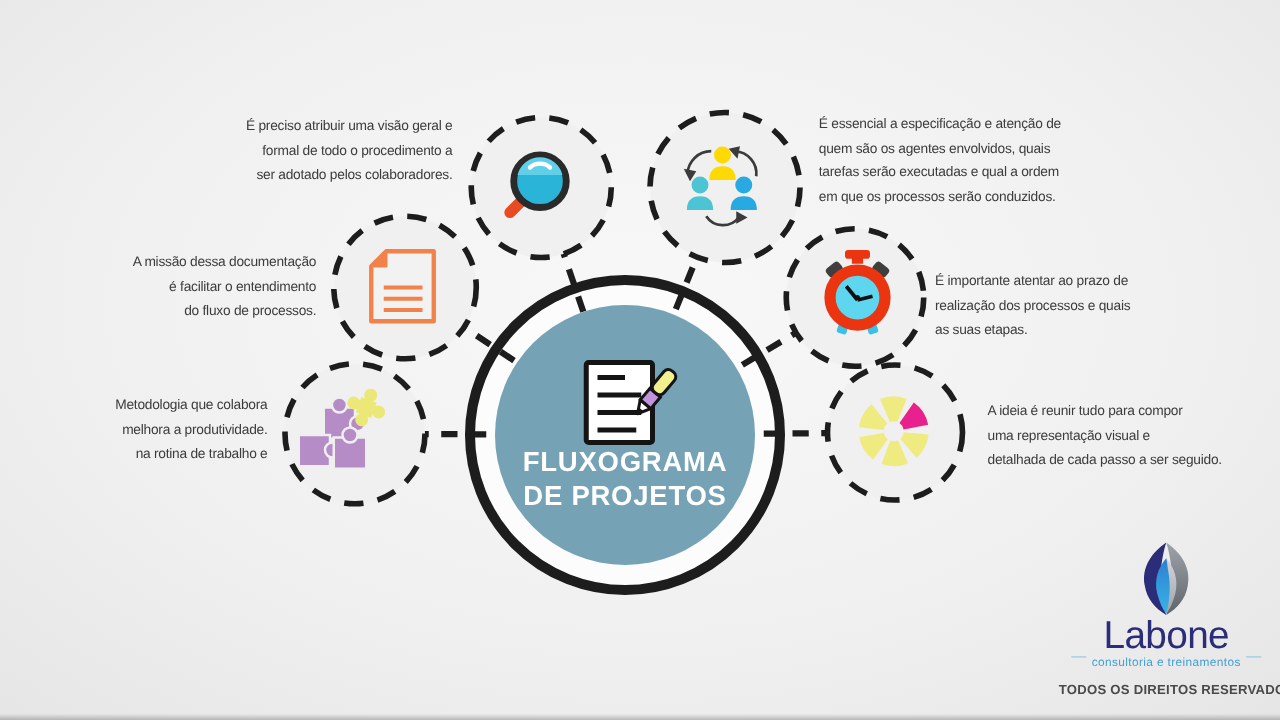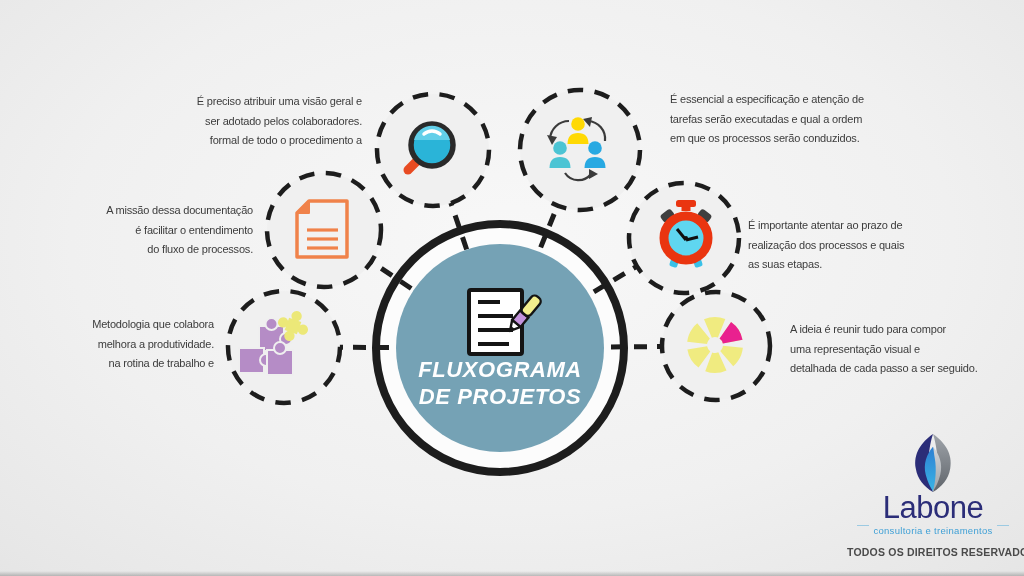--- a/index.html
+++ b/index.html
@@ -16,21 +16,21 @@
   .stage{position:relative;width:1024px;height:576px;
     background:radial-gradient(ellipse 980px 600px at 50% 42%, #f8f8f8 0%, #f0f0f0 45%, #e7e7e7 72%, #dbdbdb 100%);}
   .stage::after{content:"";position:absolute;left:0;right:0;bottom:0;height:5px;
     background:linear-gradient(rgba(0,0,0,0),rgba(0,0,0,0.22));pointer-events:none;}
   svg.canvas{position:absolute;left:0;top:0;}
   .note{position:absolute;color:var(--text-gray);font-size:11px;line-height:19.5px;
     letter-spacing:-0.2px;white-space:nowrap;}
   .note.r{text-align:right;}
   .note.l{text-align:left;}
   .title{position:absolute;left:375px;top:356px;width:250px;text-align:center;color:#ffffff;
-    font-weight:bold;font-size:22px;line-height:27px;letter-spacing:0.6px;font-style:italic;}
+    font-weight:bold;font-size:22px;line-height:27px;letter-spacing:0.6px;}
   .logo{position:absolute;left:857px;top:434px;width:152px;height:132px;text-align:center;}
   .logo-mark{display:block;margin:0 auto;}
   .logo-name{font-size:31px;font-weight:400;color:var(--logo-navy);letter-spacing:-0.5px;line-height:30px;margin-top:1px;}
   .tagrow{display:flex;gap:4px;margin-top:2px;}
   .tagrow .rule{flex:1;height:1px;background:#9ccae2;}
   .tagline{font-size:9.5px;color:var(--logo-lightblue);letter-spacing:0.3px;white-space:nowrap;}
   .rights{position:absolute;left:-10px;right:-10px;top:112px;font-size:10.5px;font-weight:bold;
     color:#4a4a4a;letter-spacing:0.2px;white-space:nowrap;text-align:center;}
 </style>
 </head>
@@ -160,26 +160,27 @@
     </g>
   </svg>
 
   <div class="title">
     <div>FLUXOGRAMA</div>
     <div>DE PROJETOS</div>
   </div>
 
   <div class="note r" style="right:662px;top:92px;">
     <div>É preciso atribuir uma visão geral e</div>
+    <div>formal de todo o procedimento a</div>
     <div>ser adotado pelos colaboradores.</div>
-    <div>formal de todo o procedimento a</div>
-  </div>
-
-  <div class="note l" style="left:670px;top:90px;">
+  </div>
+
+  <div class="note l" style="left:655px;top:90px;">
     <div>É essencial a especificação e atenção de</div>
+    <div>quem são os agentes envolvidos, quais</div>
     <div>tarefas serão executadas e qual a ordem</div>
     <div>em que os processos serão conduzidos.</div>
   </div>
 
   <div class="note r" style="right:771px;top:201px;">
     <div>A missão dessa documentação</div>
     <div>é facilitar o entendimento</div>
     <div>do fluxo de processos.</div>
   </div>
 

